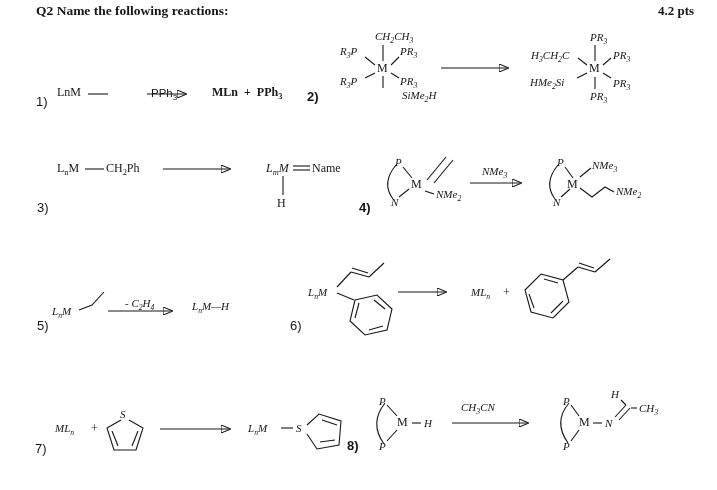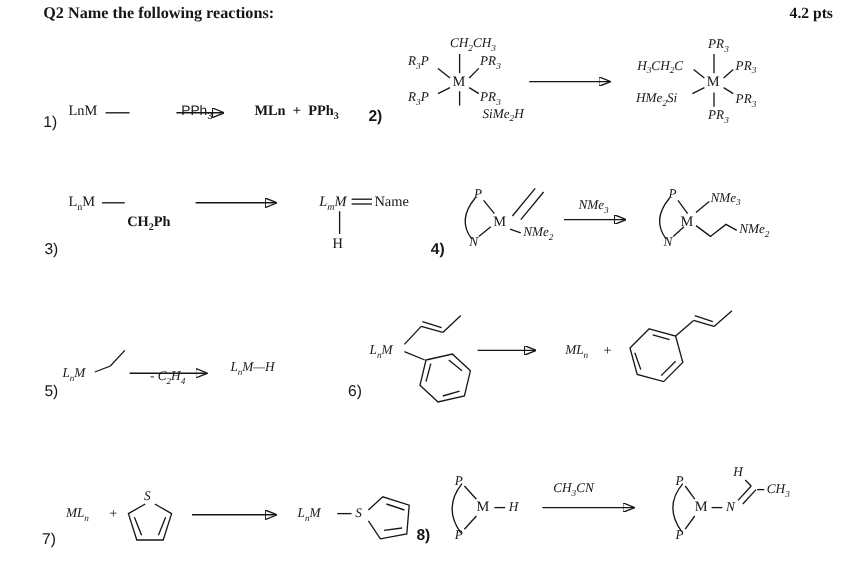--- a/index.html
+++ b/index.html
@@ -149,40 +149,40 @@
   <div class="lbl sm" style="left:590px; top:31px;">PR<sub>3</sub></div>
   <div class="lbl sm" style="left:531px; top:49px;">H<sub>3</sub>CH<sub>2</sub>C</div>
   <div class="lbl sm" style="left:613px; top:49px;">PR<sub>3</sub></div>
   <div class="lbl" style="left:589px; top:62px;">M</div>
   <div class="lbl sm" style="left:530px; top:76px;">HMe<sub>2</sub>Si</div>
   <div class="lbl sm" style="left:613px; top:77px;">PR<sub>3</sub></div>
   <div class="lbl sm" style="left:590px; top:90px;">PR<sub>3</sub></div>
 
   <div class="num" style="left:37px; top:200px;">3)</div>
   <div class="lbl" style="left:57px; top:162px;">L<sub>n</sub>M</div>
-  <div class="lbl" style="left:106px; top:178px;font-weight:bold;">CH<sub>2</sub>Ph</div>
+  <div class="lbl" style="left:106px; top:162px;">CH<sub>2</sub>Ph</div>
   <div class="lbl" style="left:266px; top:162px;font-style:italic;">L<sub>m</sub>M</div>
   <div class="lbl" style="left:312px; top:162px;">Name</div>
   <div class="lbl" style="left:277px; top:197px;">H</div>
 
   <div class="num b" style="left:359px; top:200px;">4)</div>
   <div class="lbl sm" style="left:395px; top:156px;">P</div>
   <div class="lbl sm" style="left:391px; top:196px;">N</div>
   <div class="lbl" style="left:411px; top:178px;">M</div>
   <div class="lbl sm" style="left:436px; top:188px;">NMe<sub>2</sub></div>
   <div class="lbl sm" style="left:482px; top:165px;">NMe<sub>3</sub></div>
   <div class="lbl sm" style="left:557px; top:156px;">P</div>
   <div class="lbl sm" style="left:553px; top:196px;">N</div>
   <div class="lbl" style="left:567px; top:178px;">M</div>
   <div class="lbl sm" style="left:592px; top:159px;">NMe<sub>3</sub></div>
   <div class="lbl sm" style="left:616px; top:185px;">NMe<sub>2</sub></div>
 
   <div class="num" style="left:37px; top:318px;">5)</div>
   <div class="lbl sm" style="left:52px; top:305px;">L<sub>n</sub>M</div>
-  <div class="lbl sm" style="left:125px; top:308px;">- C<sub>2</sub>H<sub>4</sub></div>
+  <div class="lbl sm" style="left:125px; top:297px;">- C<sub>2</sub>H<sub>4</sub></div>
   <div class="lbl sm" style="left:192px; top:300px;">L<sub>n</sub>M—H</div>
 
   <div class="num" style="left:290px; top:318px;">6)</div>
   <div class="lbl sm" style="left:308px; top:286px;">L<sub>n</sub>M</div>
   <div class="lbl sm" style="left:471px; top:286px;">ML<sub>n</sub></div>
   <div class="lbl" style="left:503px; top:286px;">+</div>
 
   <div class="num" style="left:35px; top:441px;">7)</div>
   <div class="lbl sm" style="left:55px; top:422px;">ML<sub>n</sub></div>
   <div class="lbl" style="left:91px; top:422px;">+</div>

